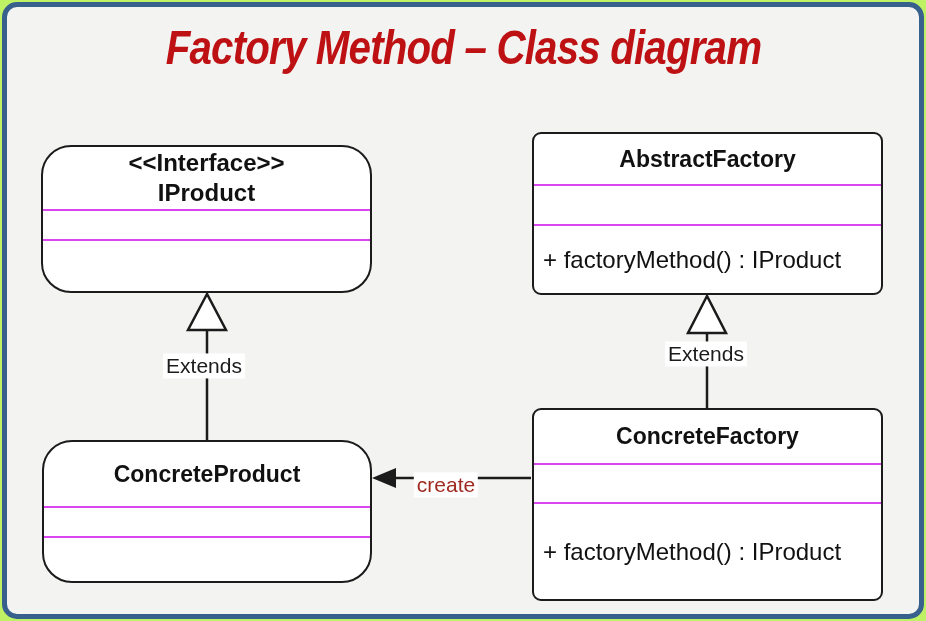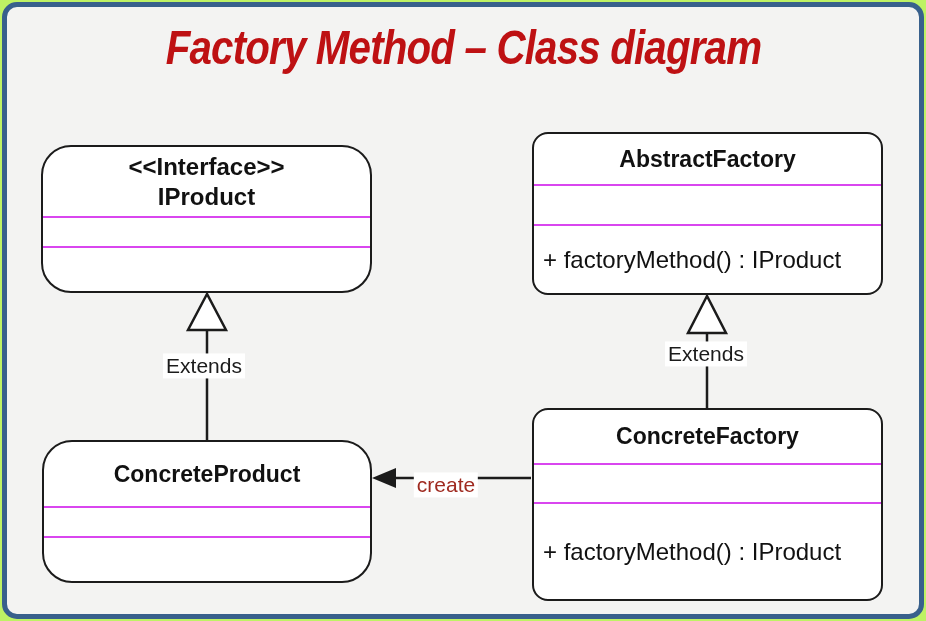--- a/index.html
+++ b/index.html
@@ -47,21 +47,21 @@
     position: absolute;
     background: #ffffff;
     border: 2.5px solid #1b1b1b;
     box-sizing: border-box;
     display: flex;
     flex-direction: column;
     z-index: 2;
     color: #111111;
   }
   .rounded-big { border-radius: 30px; }
-  .rounded-sm  { border-radius: 16px; }
+  .rounded-sm  { border-radius: 9px; }
   .comp-title {
     display: flex;
     flex-direction: column;
     align-items: center;
     justify-content: center;
     font-weight: bold;
     font-size: 23px;
     line-height: 1.25;
     text-align: center;
   }
@@ -72,21 +72,21 @@
   .comp-methods {
     flex: 1;
     display: flex;
     align-items: center;
     font-size: 24px;
     padding-left: 9px;
     white-space: nowrap;
   }
   
   .box-iproduct        { left: 41px;  top: 145px; width: 331px; height: 148px; }
-  .box-iproduct .comp-title { height: 69px; font-size: 24px; }
+  .box-iproduct .comp-title { height: 62px; font-size: 24px; }
   .box-iproduct .c-attr     { height: 30px; }
   .box-iproduct .c-rest     { flex: 1; }
 
   .box-abstractfactory { left: 532px; top: 132px; width: 351px; height: 163px; }
   .box-abstractfactory .comp-title { height: 50px; }
   .box-abstractfactory .c-attr     { height: 40px; }
 
   .box-concreteproduct { left: 42px;  top: 440px; width: 330px; height: 143px; }
   .box-concreteproduct .comp-title { height: 64px; }
   .box-concreteproduct .c-attr     { height: 30px; }

